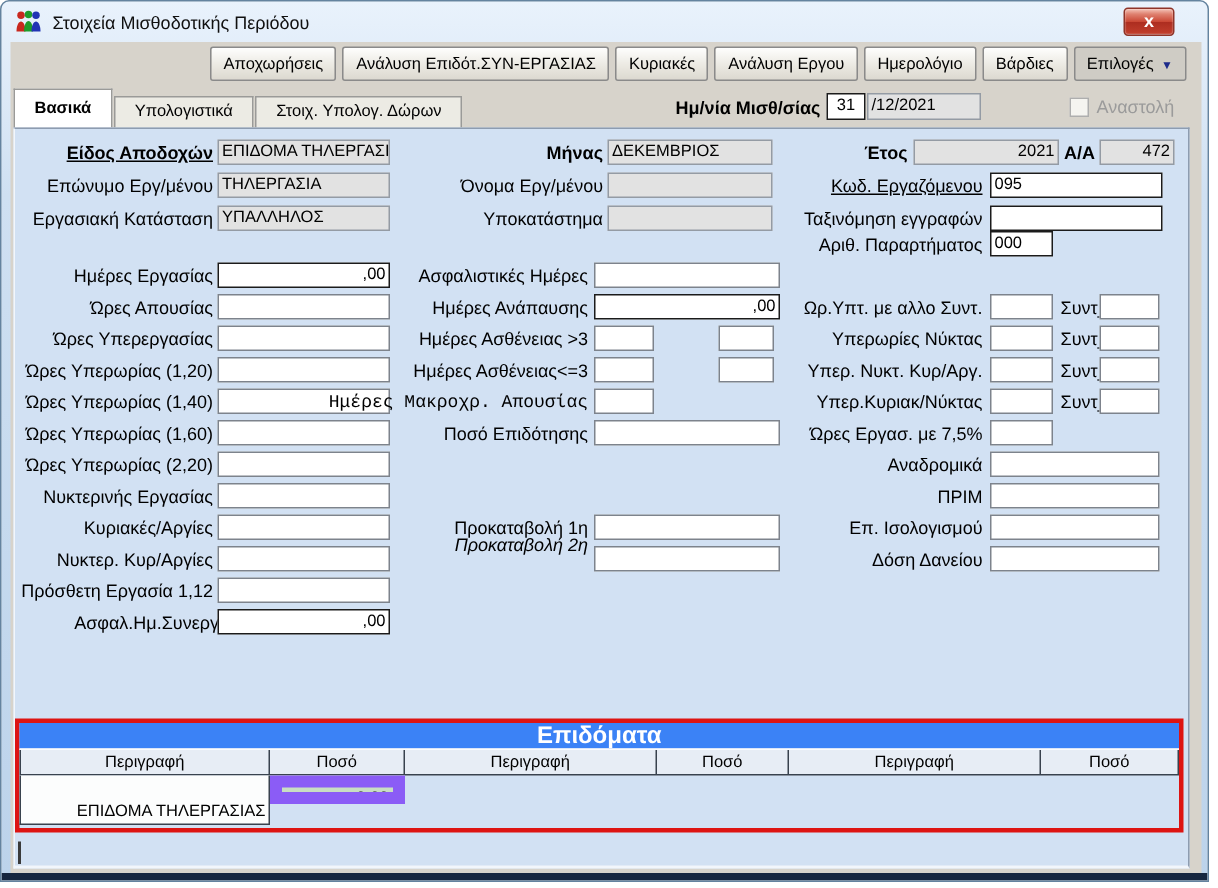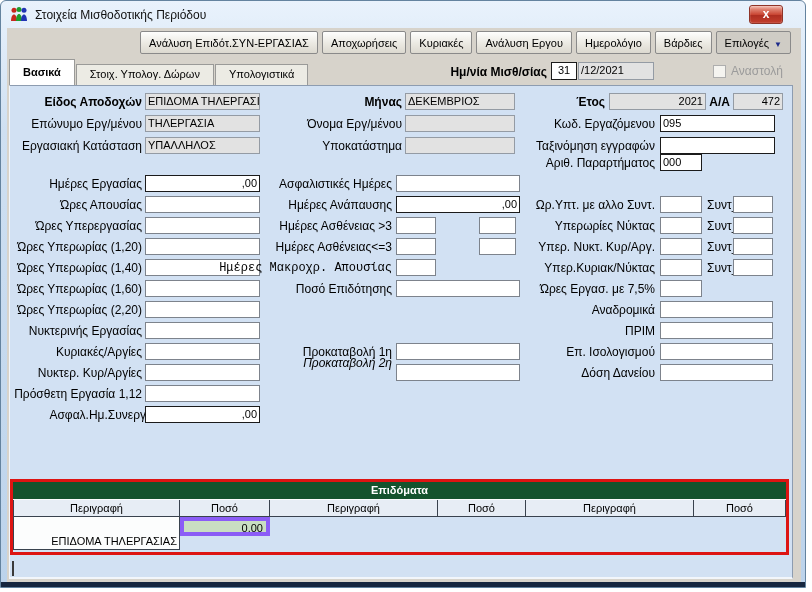--- a/index.html
+++ b/index.html
@@ -21,41 +21,41 @@
         background:linear-gradient(#fefefd,#ebe9e2 55%,#dcd9d0);border:1px solid #8a8a8a;border-radius:2px;padding:3px 8px}
   .tbtn.opt{background:#cfccc5}
   .arrow{color:#1c2a8a;font-size:8px;margin-left:5px}
   .tabs{position:absolute;left:2px;top:31px;height:26px;display:flex;align-items:flex-end}
   .tab{background:#ecebe4;border:1px solid #9a9a98;border-bottom:none;box-sizing:border-box;height:21px;
        padding:3px 13px;font-size:11px;margin-right:1px;white-space:nowrap}
   .tab.active{background:#fff;font-weight:bold;height:26px;padding-top:6px}
   .lbl{position:absolute;height:17px;line-height:17px;font-size:12px;color:#000;text-align:right;white-space:nowrap}
   .lbl.left{text-align:left}
   .lbl.b{font-weight:bold}
-  .lbl.u{}
+  .lbl.u{text-decoration:underline}
   .lbl.dis{color:#9b9b9b}
   .fld{position:absolute;height:17px;box-sizing:border-box;background:#fff;border:1px solid #7d838c;
        font-size:11px;line-height:14px;padding:0 2px;color:#000;white-space:nowrap;overflow:hidden}
   .fld.gray{background:#e2e2e2;border-color:#949ba4}
   .fld.dark{border-color:#1b1b1b}
   .fld.num{text-align:right}
   .fld.center{text-align:center}
   .checkbox{position:absolute;width:13px;height:13px;box-sizing:border-box;background:#f5f4f0;border:1px solid #aeaeae}
   .panel{position:absolute;left:2px;top:57px;width:784px;height:494px;background:#d2e1f3;box-sizing:border-box;
          border-top:1px solid #8d9cb0;border-right:1px solid #8d9cb0;border-left:1px solid #f2f6fb;border-bottom:2px solid #f2f6fb}
   .redbox{position:absolute;left:0;top:393px;width:779px;height:76px;box-sizing:border-box;
           border:3px solid #dd1412;background:#d2e1f3}
-  .secthdr{height:17px;background:#14532d;color:#fff;font-weight:bold;font-size:11px;line-height:17px;text-align:center}
+  .secthdr{height:17px;background:#3b82f6;color:#fff;font-weight:bold;font-size:16px;line-height:17px;text-align:center}
   .tblhead{display:flex;height:18px;background:#e7edf5;border-top:1px solid #fbfcfe;border-bottom:1px solid #39424e;box-sizing:border-box}
   .th{box-sizing:border-box;border-right:1px solid #39424e;font-size:11px;line-height:16px;text-align:center;overflow:hidden;white-space:nowrap}
   .th:first-child{border-left:1px solid #39424e}
   .tblrow{display:flex;height:19px}
   .td{box-sizing:border-box;font-size:11px;white-space:nowrap;overflow:hidden}
   .td.desc{background:#fcfdfd;border:1px solid #39424e;border-top:none;line-height:17px;padding:16px 2px;text-align:right}
-  .td.amount{background:#c9dec2;border:4px solid #8b5cf6;line-height:14px;padding:0 3px;text-align:right}
+  .td.amount{background:#c9dec2;border:8px solid #8b5cf6;line-height:14px;padding:0 3px;text-align:right}
   .cursor{position:absolute;left:2px;top:475px;width:2px;height:15px;background:#3a3a3a}
   .bottom-edge{position:absolute;left:0;bottom:0;width:100%;height:5px;background:#16263f}
 </style>
 </head>
 <body>
 
 <div class="window">
   <div class="titlebar">
     <span class="app-icon">
       <svg width="18" height="17" viewBox="0 0 18 17">
@@ -66,32 +66,32 @@
         <circle cx="14" cy="4.2" r="2.5" fill="#2134b4"></circle>
           <path d="M11 15c0-4 1.4-6.6 3-6.6s3 2.6 3 6.6z" fill="#2134b4"></path>
       </svg>
     </span>
     <span class="title">Στοιχεία Μισθοδοτικής Περιόδου</span>
     <button class="close"><span>x</span></button>
   </div>
 
   <div class="client">
     <div class="toolbar">
+        <button class="tbtn">Αποχωρήσεις</button>
         <button class="tbtn">Ανάλυση Επιδότ.ΣΥΝ-ΕΡΓΑΣΙΑΣ</button>
-        <button class="tbtn">Αποχωρήσεις</button>
         <button class="tbtn">Κυριακές</button>
         <button class="tbtn">Ανάλυση Εργου</button>
         <button class="tbtn">Ημερολόγιο</button>
         <button class="tbtn">Βάρδιες</button>
         <button class="tbtn opt"><span>Επιλογές</span><span class="arrow">▼</span></button>
       </div>
     <div class="tabs">
         <div class="tab active">Βασικά</div>
+        <div class="tab">Υπολογιστικά</div>
         <div class="tab">Στοιχ. Υπολογ. Δώρων</div>
-        <div class="tab">Υπολογιστικά</div>
       </div>
 
     <div class="lbl b" style="left:420px;top:36px;width:120px">Ημ/νία Μισθ/σίας</div>
     <div class="fld dark center" style="left:544px;top:34px;width:26px;height:18px">31</div>
     <div class="fld gray" style="left:571px;top:34px;width:76px;height:18px">/12/2021</div>
     <div class="checkbox" style="left:706px;top:37px"></div>
     <div class="lbl dis left" style="left:724px;top:35px;width:60px">Αναστολή</div>
 
     <div class="panel">
 

